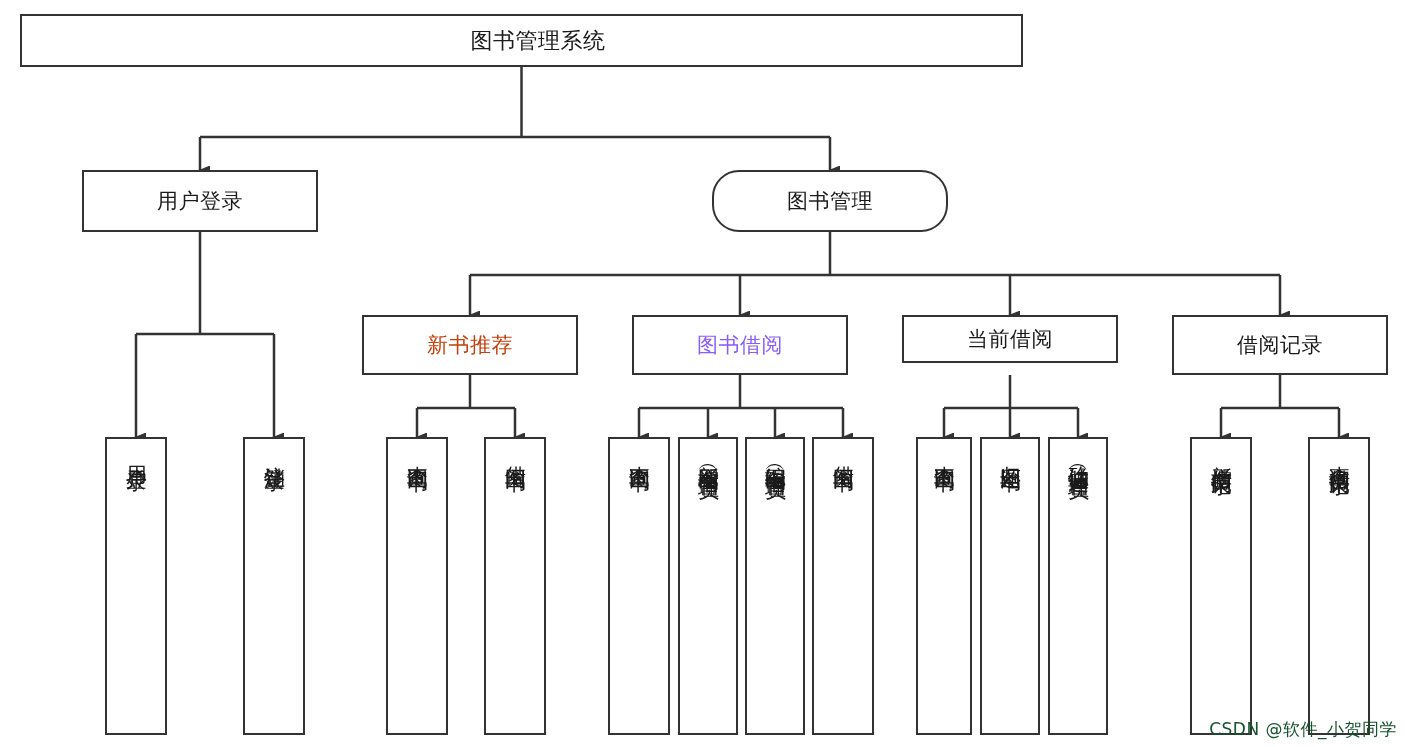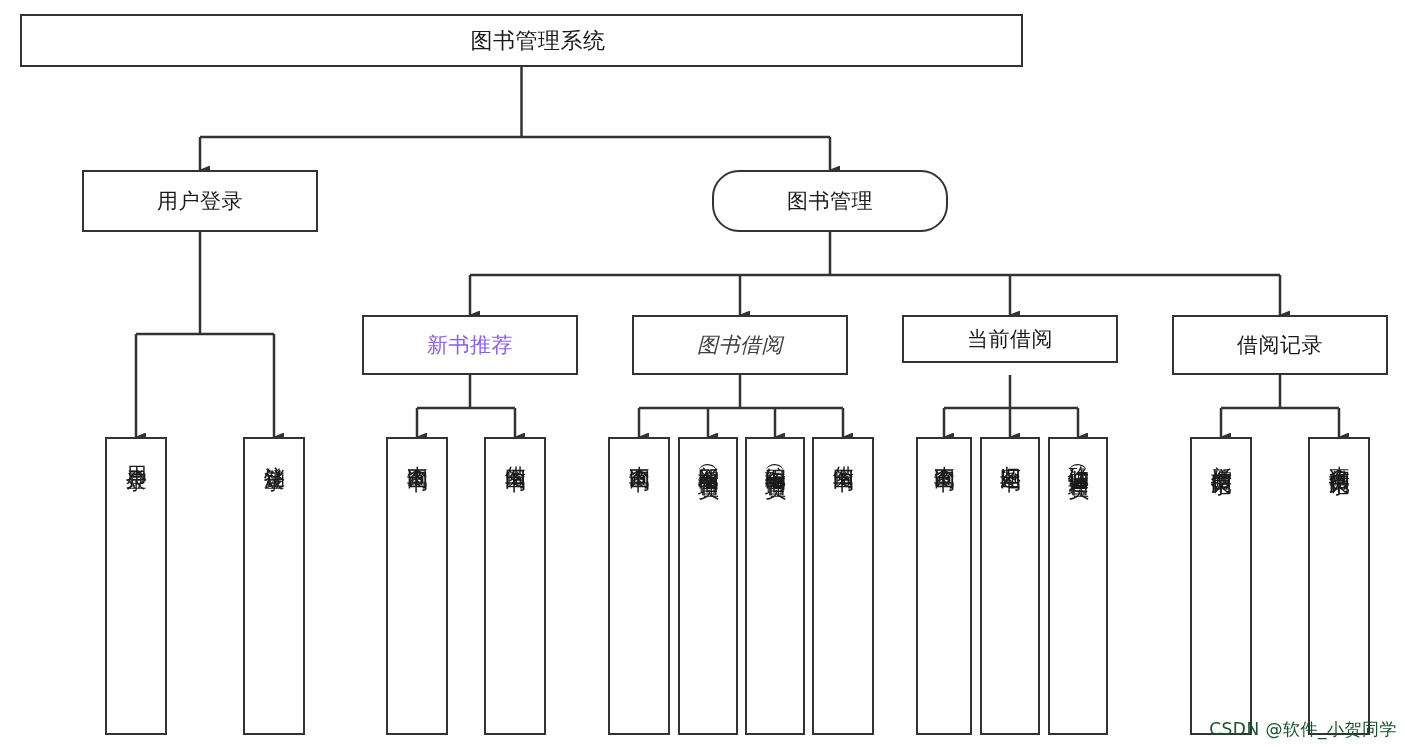--- a/index.html
+++ b/index.html
@@ -120,24 +120,24 @@
       <div class="node horiz root" style="left: 20px; top: 14px; width: 1003px; height: 53px; border-color: rgb(51, 51, 51);">
         <span class="node-label" style="color: rgb(26, 26, 26); margin-left: 33px;">图书管理系统</span>
       </div>
       <div class="node horiz" style="left: 82px; top: 170px; width: 236px; height: 62px; border-color: rgb(51, 51, 51);">
         <span class="node-label" style="color: rgb(26, 26, 26);">用户登录</span>
       </div>
       <div class="node horiz" style="left: 712px; top: 170px; width: 236px; height: 62px; border-color: rgb(51, 51, 51); border-radius: 27px;">
         <span class="node-label" style="color: rgb(26, 26, 26);">图书管理</span>
       </div>
       <div class="node horiz" style="left: 362px; top: 315px; width: 216px; height: 60px; border-color: rgb(51, 51, 51);">
-        <span class="node-label" style="color: #8b5cf6;">新书推荐</span>
+        <span class="node-label" style="color: #c2410c;">新书推荐</span>
       </div>
       <div class="node horiz" style="left: 632px; top: 315px; width: 216px; height: 60px; border-color: rgb(51, 51, 51);">
-        <span class="node-label" style="color: #404040; font-style: italic;">图书借阅</span>
+        <span class="node-label" style="color: #8b5cf6;">图书借阅</span>
       </div>
       <div class="node horiz" style="left: 902px; top: 315px; width: 216px; height: 48px; border-color: rgb(51, 51, 51);">
         <span class="node-label" style="color: rgb(26, 26, 26);">当前借阅</span>
       </div>
       <div class="node horiz" style="left: 1172px; top: 315px; width: 216px; height: 60px; border-color: rgb(51, 51, 51);">
         <span class="node-label" style="color: rgb(26, 26, 26);">借阅记录</span>
       </div>
       <div class="node vert" style="left: 105px; top: 437px; width: 62px; height: 298px; border-color: rgb(51, 51, 51);">
         <span class="node-label" style="color: rgb(26, 26, 26);">用户登录</span>
       </div>

